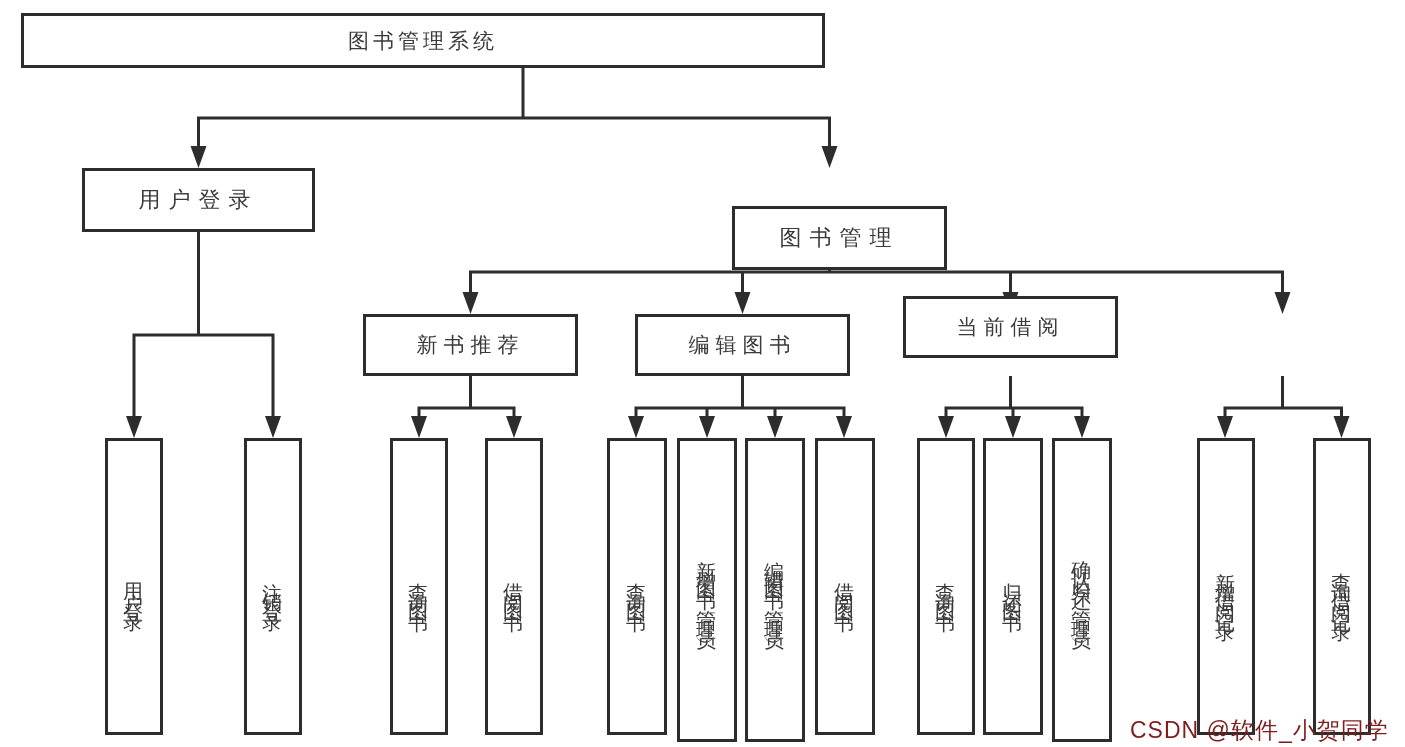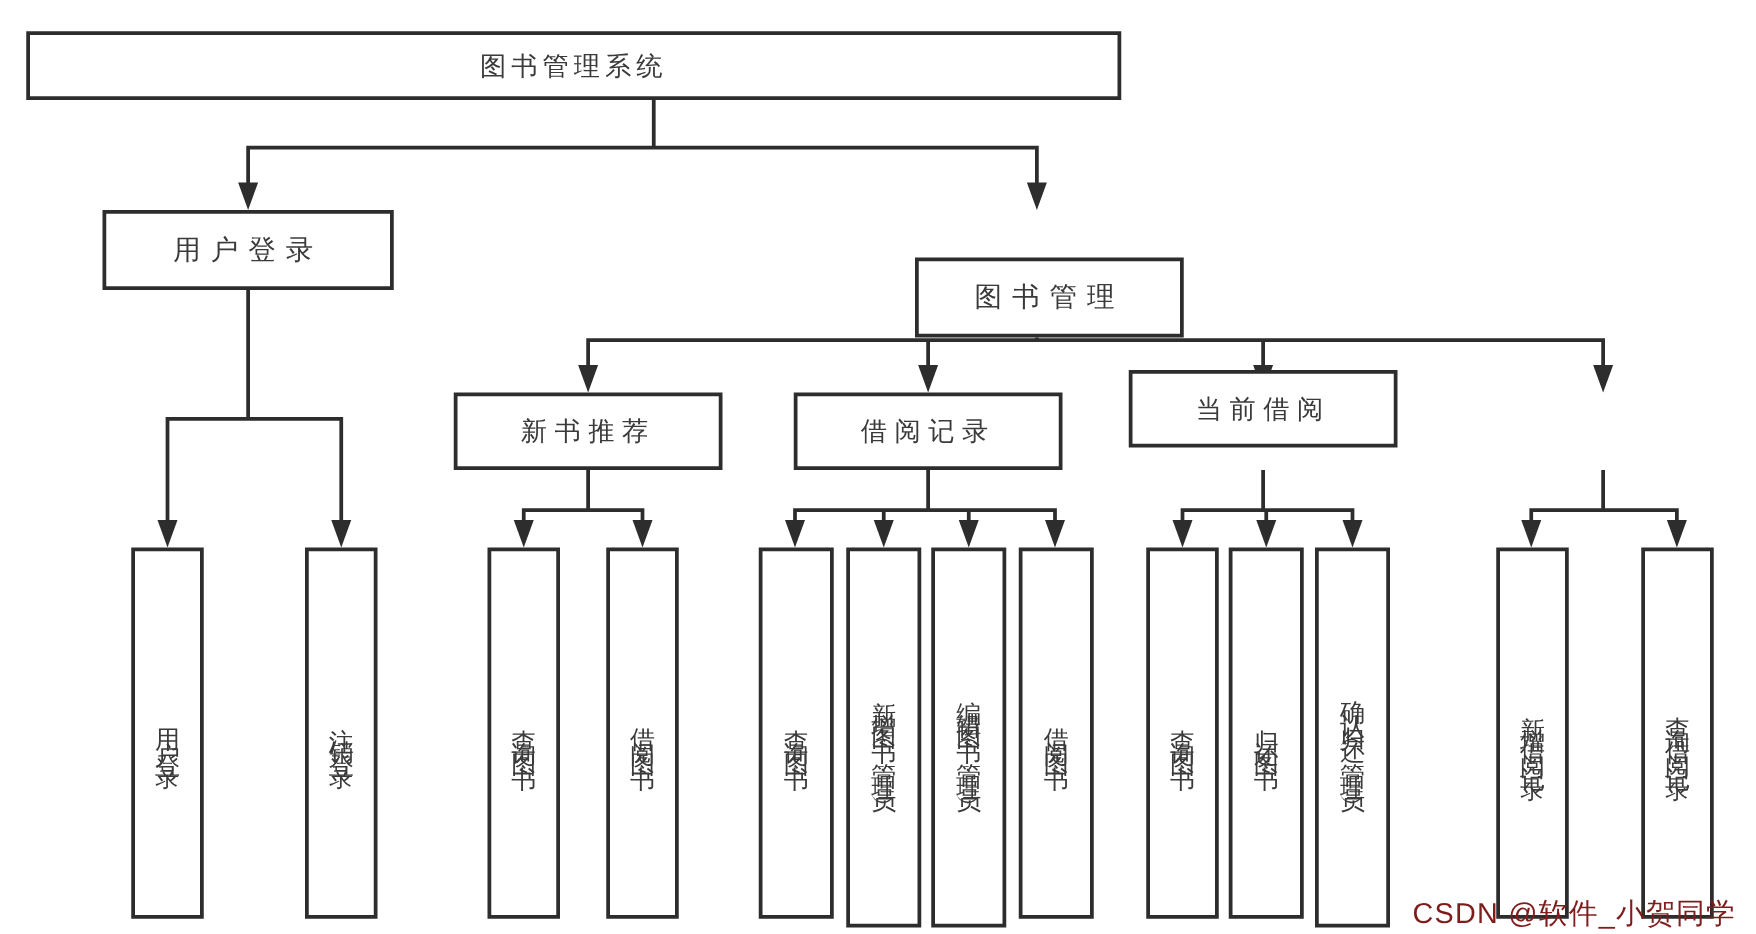--- a/index.html
+++ b/index.html
@@ -83,27 +83,27 @@
     <path d="M1010.5 376 V408 M944.5 408 H1083.5 M946 408 V420 M1013 408 V420 M1082 408 V420"></path>
     <polygon points="938,416 954,416 946,438"></polygon>
     <polygon points="1005,416 1021,416 1013,438"></polygon>
     <polygon points="1074,416 1090,416 1082,438"></polygon>
 
     <path d="M1282.5 376 V408 M1223.5 408 H1343 M1225 408 V420 M1341.5 408 V420"></path>
     <polygon points="1217,416 1233,416 1225,438"></polygon>
     <polygon points="1333.5,416 1349.5,416 1341.5,438"></polygon>
   </svg>
 
-  <div class="node node-root" style="left:21px; top:13px; width:876px; height:55px;margin-top:12px;">图书管理系统</div>
+  <div class="node node-root" style="left:21px; top:13px; width:804px; height:55px;">图书管理系统</div>
 
   <div class="node node-l2" style="left:82px; top:168px; width:233px; height:64px;">用户登录</div>
   <div class="node node-l2" style="left:732px; top:168px; width:215px; height:64px;margin-top:38px;">图书管理</div>
 
   <div class="node node-l3" style="left:363px; top:314px; width:215px; height:62px;">新书推荐</div>
-  <div class="node node-l3" style="left:635px; top:314px; width:215px; height:62px;">借阅记录</div>
+  <div class="node node-l3" style="left:635px; top:314px; width:215px; height:62px;">编辑图书</div>
   <div class="node node-l3" style="left:903px; top:296px; width:215px; height:62px;">当前借阅</div>
 
   <div class="leaf" style="left:105px; top:438px; width:58px; height:297px;">用户登录</div>
   <div class="leaf" style="left:244px; top:438px; width:58px; height:297px;">注销登录</div>
 
   <div class="leaf" style="left:390px; top:438px; width:58px; height:297px;">查询图书</div>
   <div class="leaf" style="left:485px; top:438px; width:58px; height:297px;">借阅图书</div>
 
   <div class="leaf" style="left:607px; top:438px; width:60px; height:297px;">查询图书</div>
   <div class="leaf" style="left:677px; top:438px; width:60px; height:304px;">新增图书（管理员）</div>

